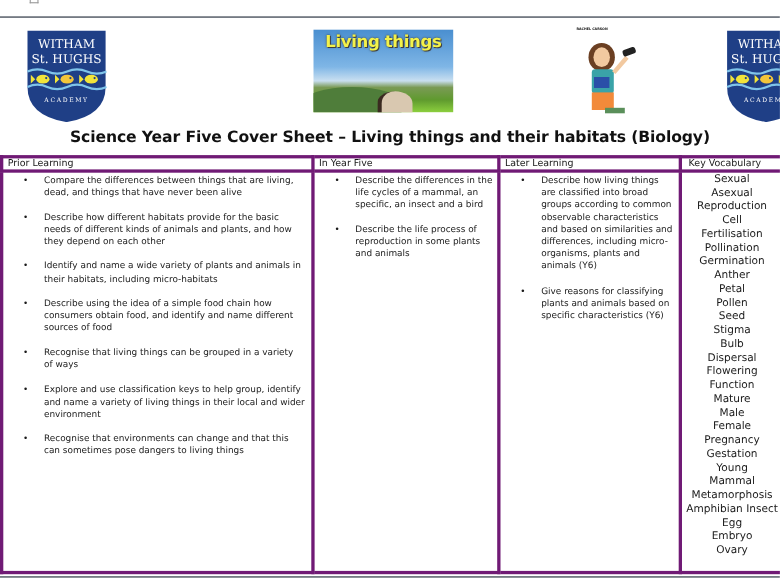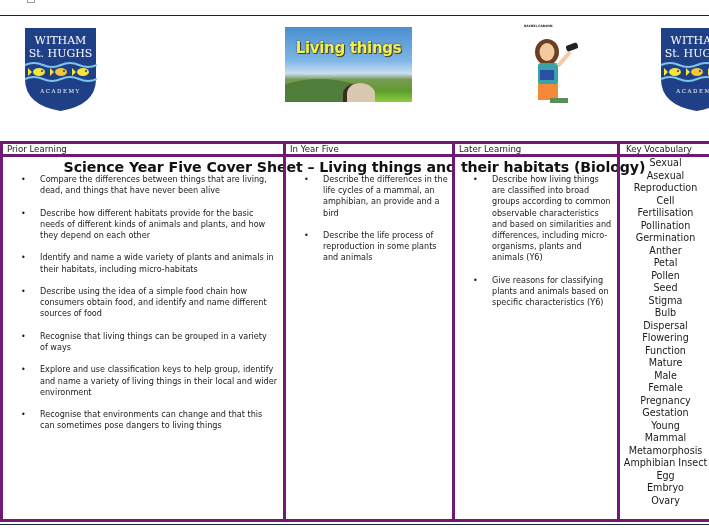--- a/index.html
+++ b/index.html
@@ -9,39 +9,39 @@
   .top-mark { position:absolute; left:27px; top:-4px; width:6px; height:6px; border:1px solid #9a9a9a; border-top:none; }
   .bottom-rule { position:absolute; left:0; top:524px; width:709px; height:1px; background:#1a2433; }
 
   .shield { position:absolute; width:73px; height:84px;padding-left:24px; }
   .shield svg { display:block; }
 
   .banner { position:absolute; left:285px; top:27px; width:127px; height:75px; overflow:hidden;
             background:linear-gradient(#4a8fd0 0%, #7fb6e6 45%, #c9dff0 62%, #7a9a55 70%, #5f9a2e 85%, #8ccf3e 100%); }
   .banner .t { position:absolute; left:0; width:100%; text-align:center; font-family:"DejaVu Sans", sans-serif;
                font-weight:bold; color:#f3f24a; text-shadow:0 0 2px #333, 1px 1px 0 #444; letter-spacing:-0.3px; }
-  .banner .t1 { top:2px; font-size:15px;margin-top:10px; }
+  .banner .t1 { top:2px; font-size:15px; }
   .banner .t2 { top:22px; font-size:11px; font-style:italic; }
   .banner .t3 { top:35px; font-size:15px; }
   .banner .hill { position:absolute; left:-10px; top:52px; width:90px; height:30px; border-radius:50% 50% 0 0; background:#4f7d3a; }
   .banner .dog { position:absolute; left:58px; top:56px; width:28px; height:22px; border-radius:50% 50% 10% 10%; background:#d9c8b0; border-left:4px solid #3a2a20; }
 
   .carson { position:absolute; left:520px; top:22px; width:70px; height:88px; }
   .carson .cap { position:absolute; left:4px; top:3px; font-size:3px; line-height:3.5px; font-weight:bold; color:#111; width:40px; }
 
   .title { position:absolute; left:0; top:117px; width:709px; text-align:center;
-           font-family:"DejaVu Sans", sans-serif; font-weight:bold; font-size:14.2px; color:#111; letter-spacing:-0.1px;margin-top:42px; }
+           font-family:"DejaVu Sans", sans-serif; font-weight:bold; font-size:14.2px; color:#111; letter-spacing:-0.1px; }
 
   table.grid { position:absolute; left:0; top:141px; border-collapse:collapse; table-layout:fixed; width:711px; }
   table.grid th, table.grid td { border:3px solid #701a75; padding:0; vertical-align:top; }
   table.grid th { font-weight:normal; text-align:left; font-size:8.6px; height:10px; line-height:10px; padding-left:4px; }
   table.grid th.vocab-h { padding-left:6px; }
   table.grid td { height:362px; }
 
-  ul.obj { margin:1px 0 0 0; padding:16px 6px 0 37px; list-style:none; font-size:8.1px; line-height:11.2px; }
+  ul.obj { margin:1px 0 0 0; padding:0 6px 0 37px; list-style:none; font-size:8.1px; line-height:11.2px; }
   ul.obj li { position:relative; margin-bottom:11.2px; }
   ul.obj li::before { content:"\2022"; position:absolute; left:-19px; top:0; font-size:8px; }
   ul.obj.narrow { padding-left:37px; padding-right:3px; }
 
   ul.vocab { margin:0; padding:0; list-style:none; text-align:center; font-size:9.6px; line-height:12.5px; }
 </style>
 </head>
 <body>
 
 <div class="top-mark"></div>
@@ -136,21 +136,21 @@
           <li>Describe how different habitats provide for the basic needs of different kinds of animals and plants, and how they depend on each other</li>
           <li>Identify and name a wide variety of plants and animals in their habitats, including micro-habitats</li>
           <li>Describe using the idea of a simple food chain how consumers obtain food, and identify and name different sources of food</li>
           <li>Recognise that living things can be grouped in a variety of ways</li>
           <li>Explore and use classification keys to help group, identify and name a variety of living things in their local and wider environment</li>
           <li>Recognise that environments can change and that this can sometimes pose dangers to living things</li>
         </ul>
       </td>
       <td>
         <ul class="obj narrow">
-          <li>Describe the differences in the life cycles of a mammal, an amphibian, an provide and a bird</li>
+          <li>Describe the differences in the life cycles of a mammal, an specific, an insect and a bird</li>
           <li>Describe the life process of reproduction in some plants and animals</li>
         </ul>
       </td>
       <td>
         <ul class="obj narrow">
           <li>Describe how living things are classified into broad groups according to common observable characteristics and based on similarities and differences, including micro-organisms, plants and animals (Y6)</li>
           <li>Give reasons for classifying plants and animals based on specific characteristics (Y6)</li>
         </ul>
       </td>
       <td>

